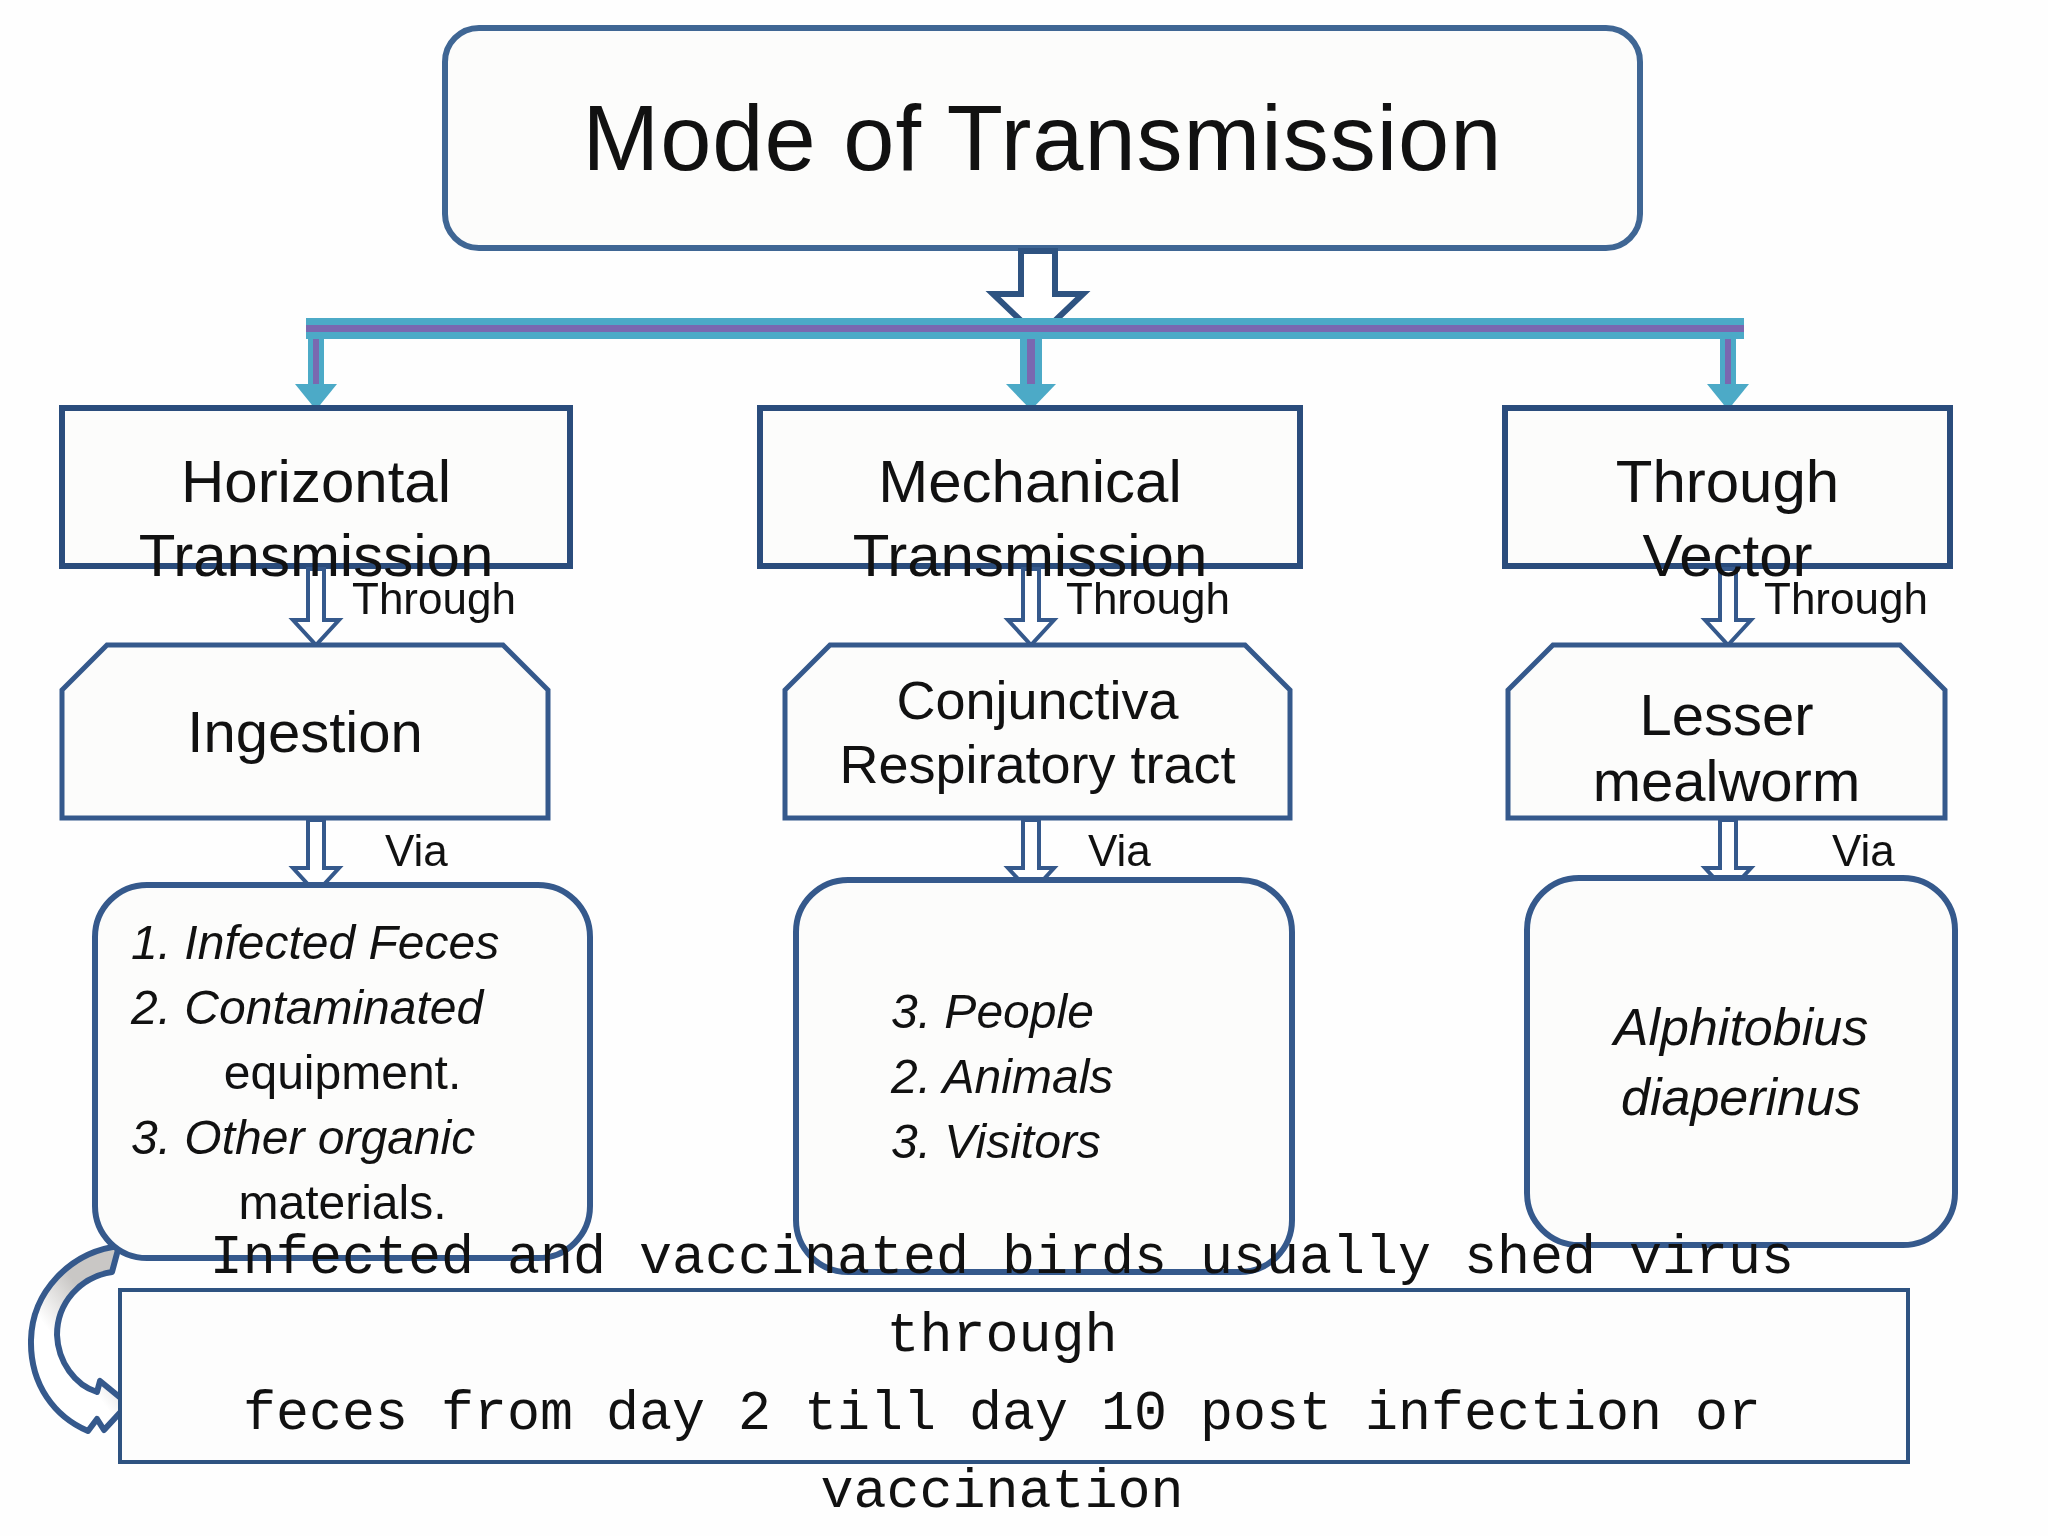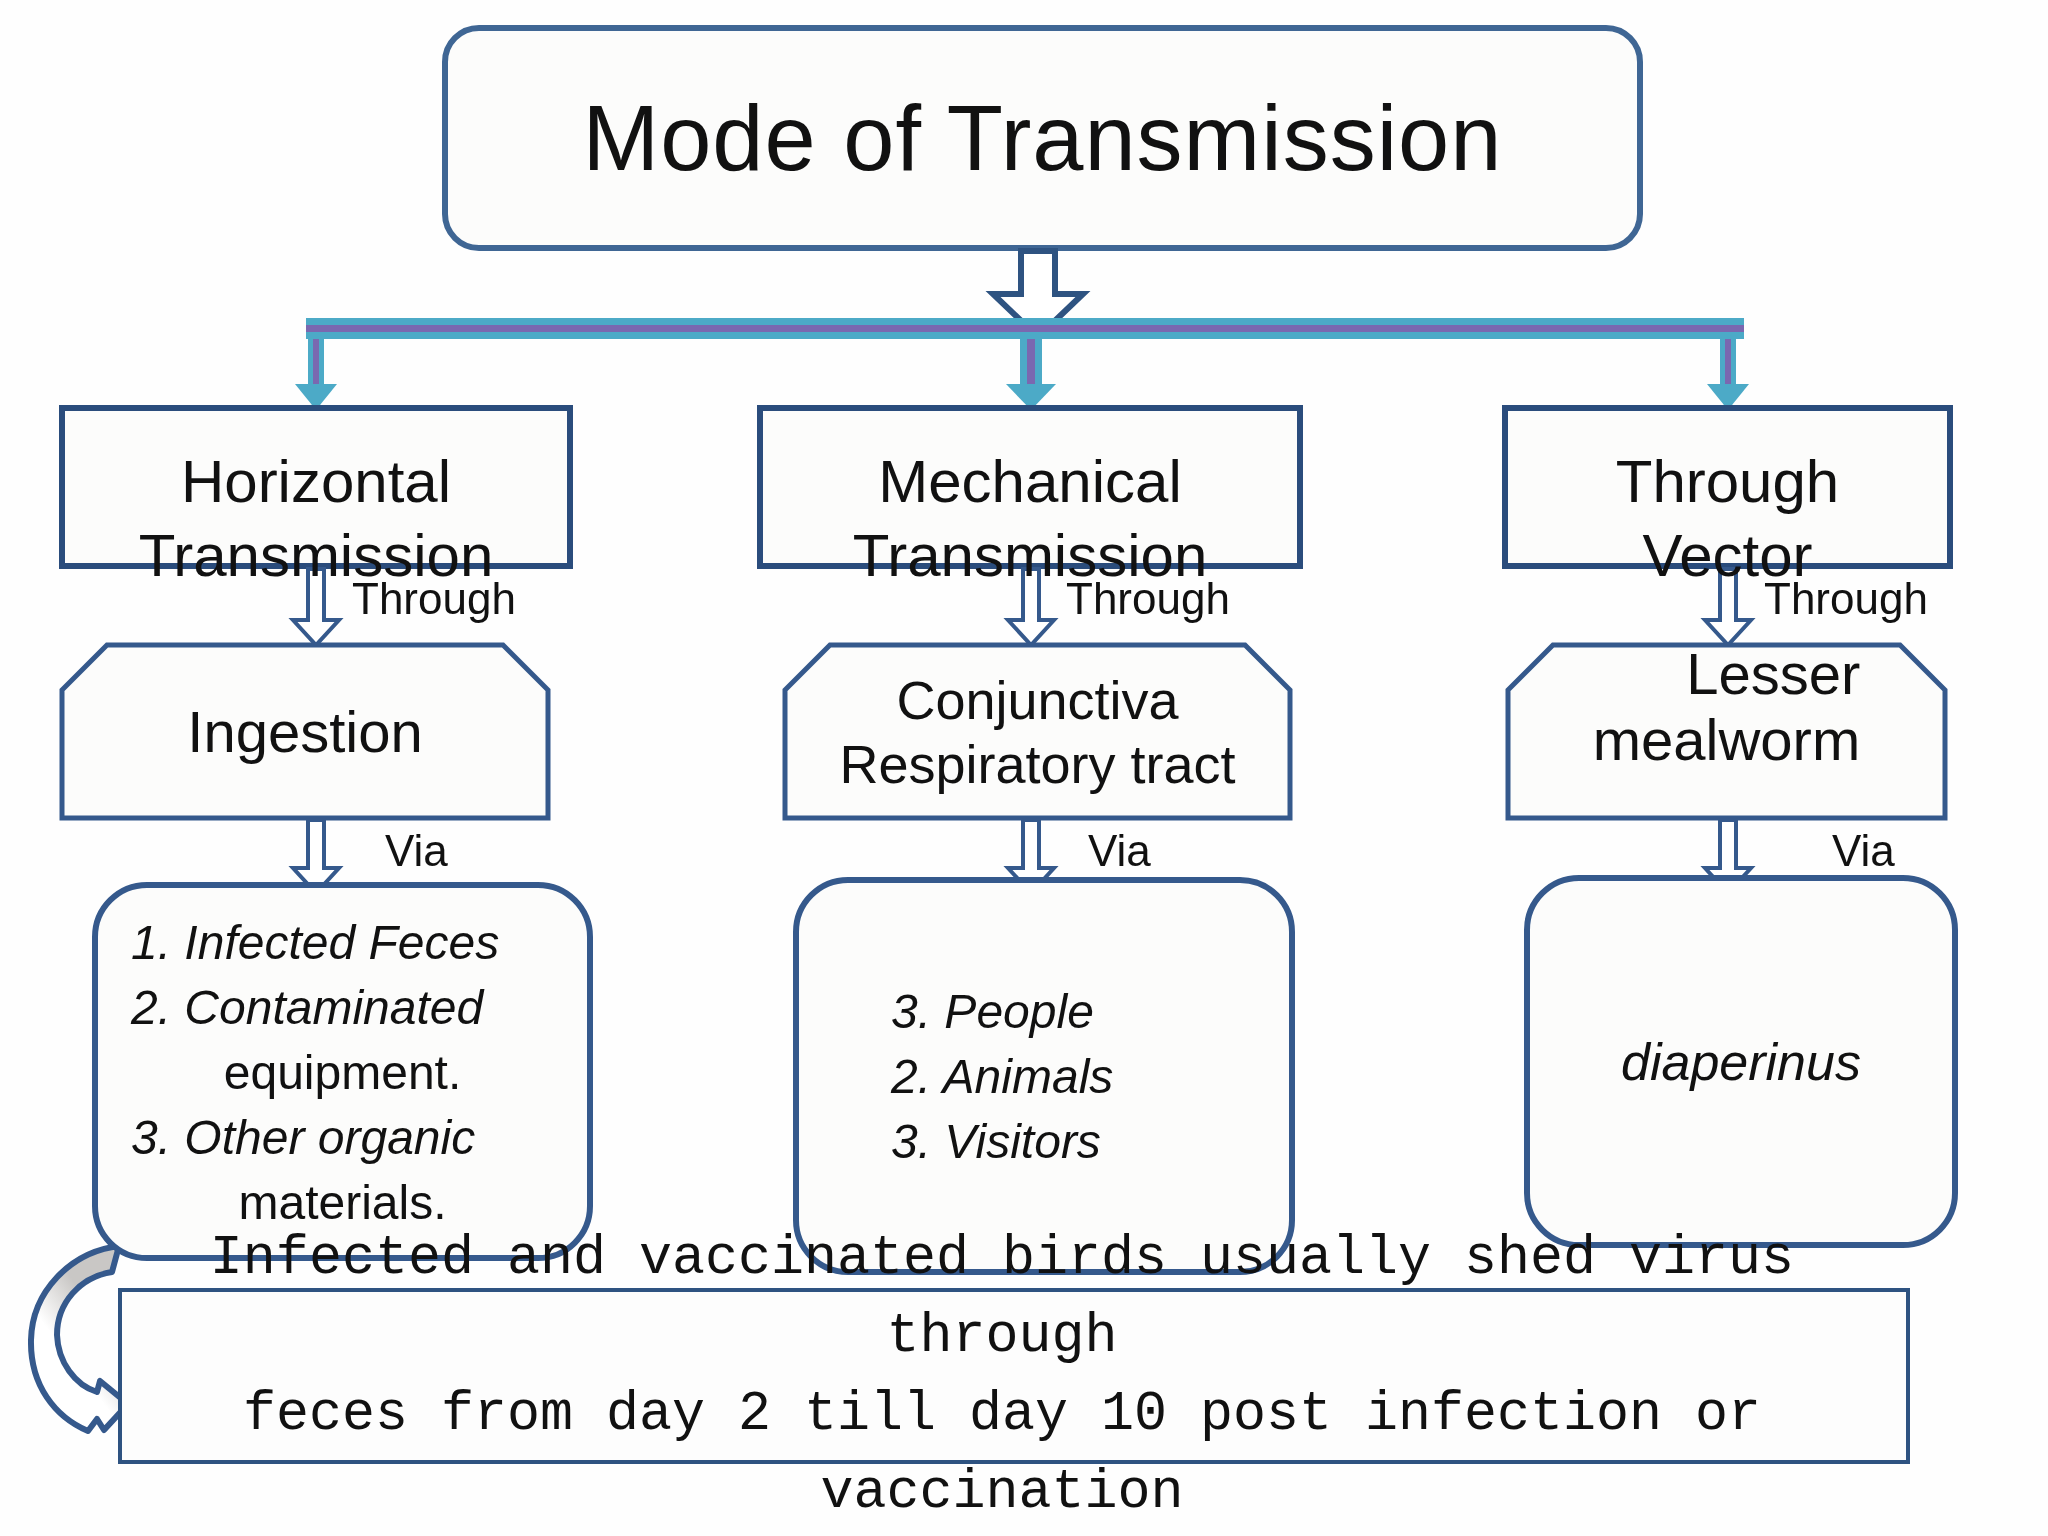--- a/index.html
+++ b/index.html
@@ -107,38 +107,39 @@
   <div class="txt branch-text" style="left:1505px;top:408px;width:445px;height:158px;">Through
 Vector</div>
 
   <div class="lbl" style="left:352px;top:574px;">Through</div>
   <div class="lbl" style="left:1066px;top:574px;">Through</div>
   <div class="lbl" style="left:1764px;top:574px;">Through</div>
 
   <div class="txt node-text" style="left:62px;top:645px;width:486px;height:173px;">Ingestion</div>
   <div class="txt node-text mid" style="left:785px;top:645px;width:505px;height:173px;">Conjunctiva
 Respiratory tract</div>
-  <div class="txt node-text" style="left:1508px;top:620px;width:437px;height:173px;text-align:right;">Lesser
+  <div class="txt node-text" style="left:1508px;top:661px;width:437px;height:173px;">Lesser
 mealworm</div>
 
   <div class="lbl" style="left:385px;top:826px;">Via</div>
   <div class="lbl" style="left:1088px;top:826px;">Via</div>
   <div class="lbl" style="left:1832px;top:826px;">Via</div>
 
   <div class="leaf" id="leaf1" style="left:95px;top:900px;width:495px;height:345px;">
       <div class="line num">1. Infected Feces</div>
       <div class="line num">2. Contaminated</div>
       <div class="line cont">equipment.</div>
       <div class="line num">3. Other organic</div>
       <div class="line cont">materials.</div>
     </div>
   <div class="leaf" id="leaf2" style="left:796px;top:893px;width:496px;height:366px;">
       <div class="line num">3. People</div>
       <div class="line num">2. Animals</div>
       <div class="line num">3. Visitors</div>
     </div>
   <div class="leaf" id="leaf3" style="left:1527px;top:885px;width:428px;height:353px;">
+      <div class="line cont">Alphitobius</div>
       <div class="line cont">diaperinus</div>
     </div>
 
   <div class="txt note-text" style="left:118px;top:1290px;width:1768px;height:172px;font-family:Liberation Mono, monospace;">Infected and vaccinated birds usually shed virus through
 feces from day 2 till day 10 post infection or vaccination</div>
 </div>
 
 </body></html>

